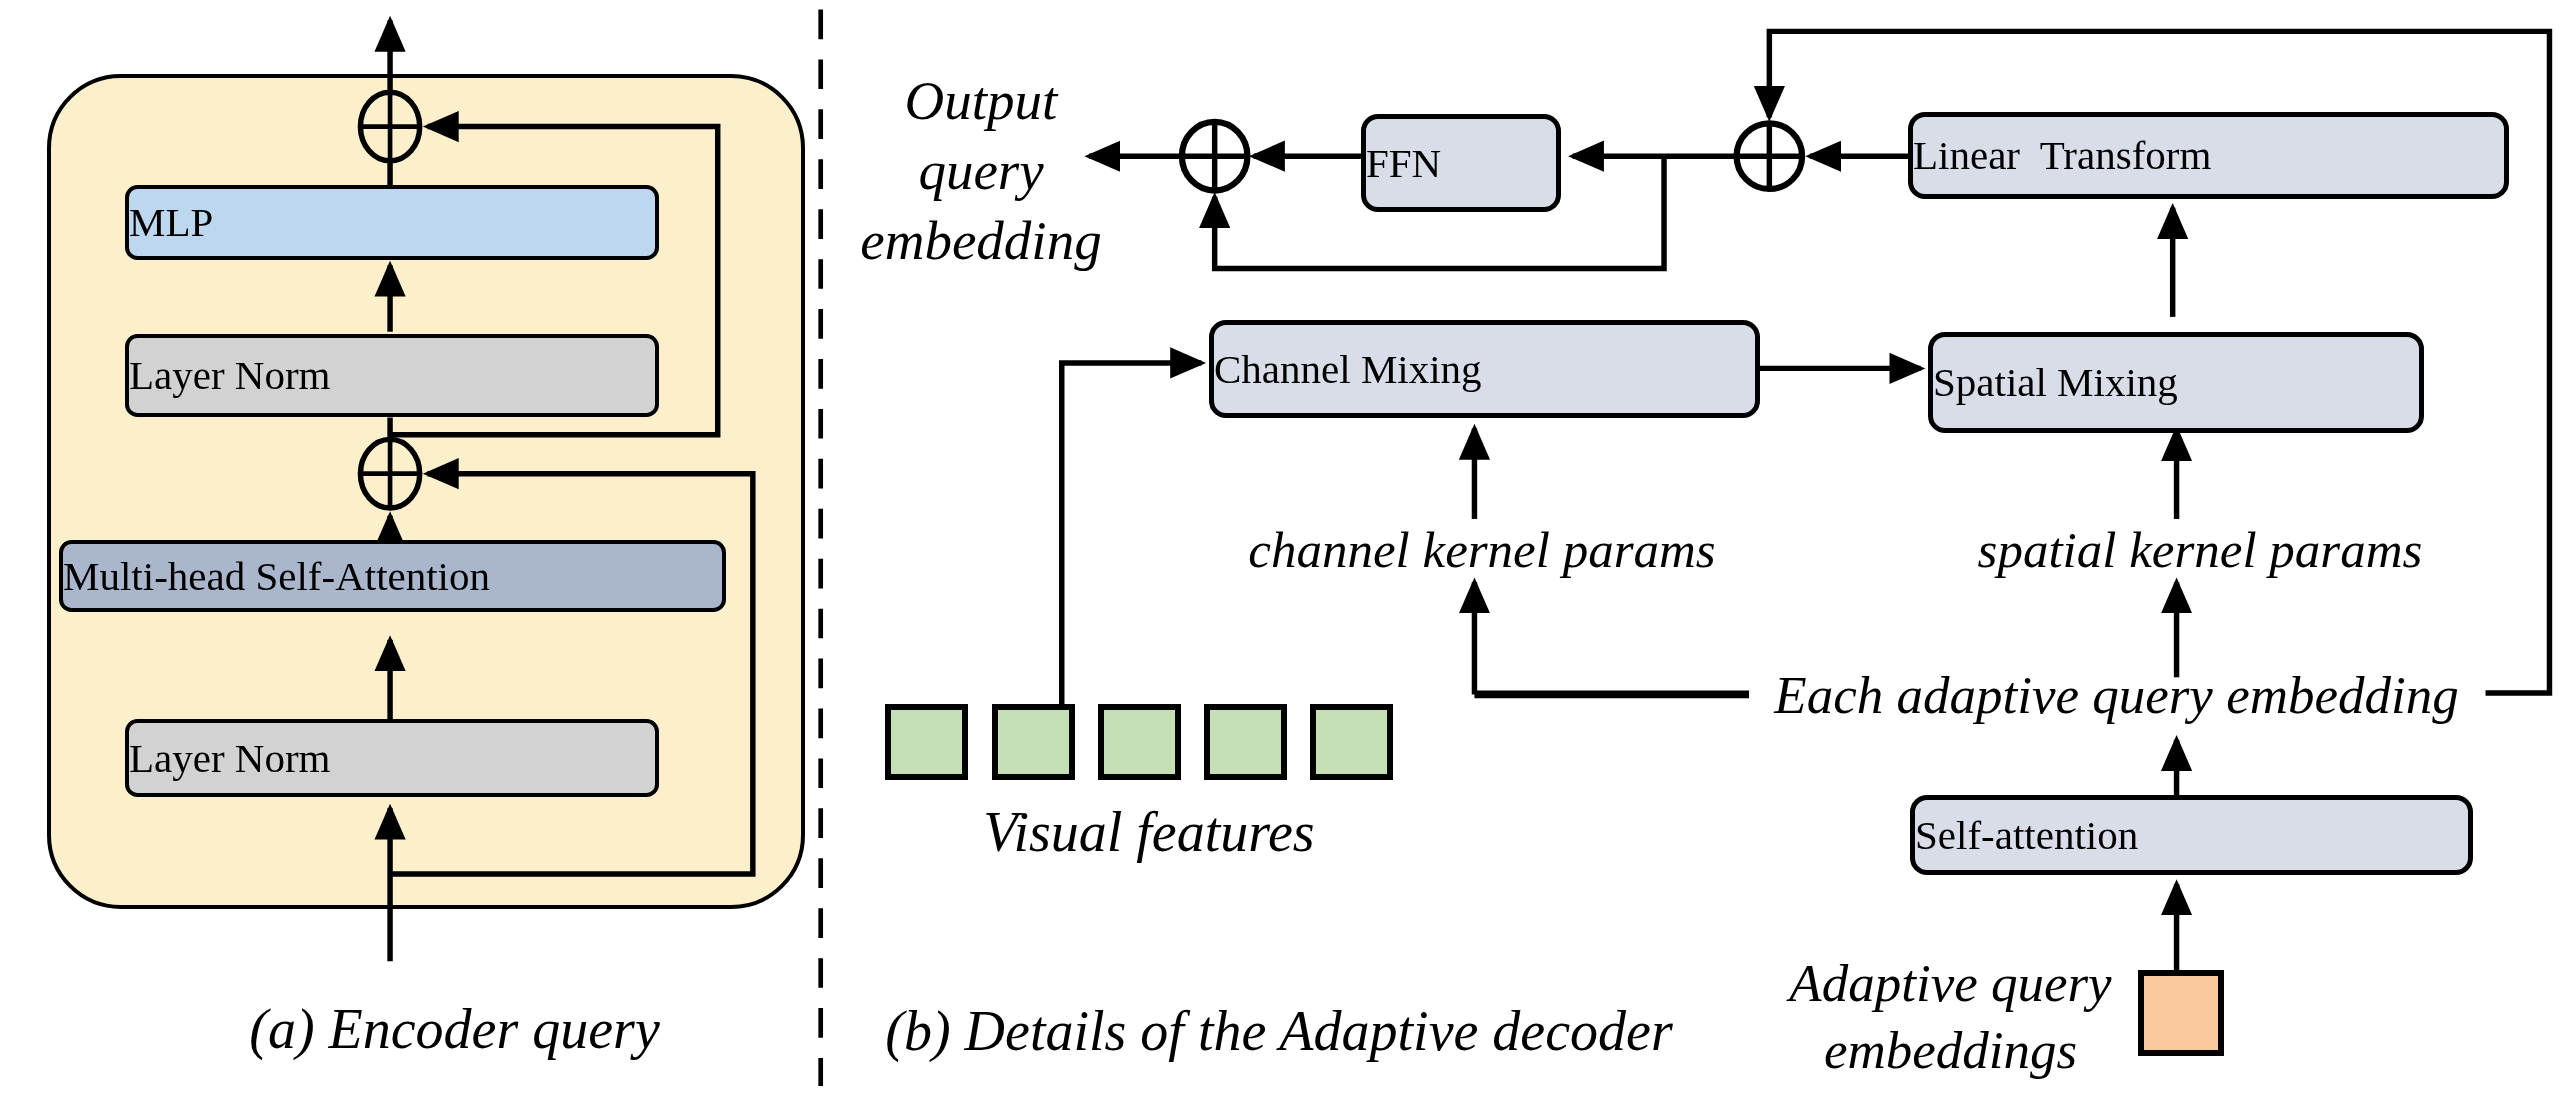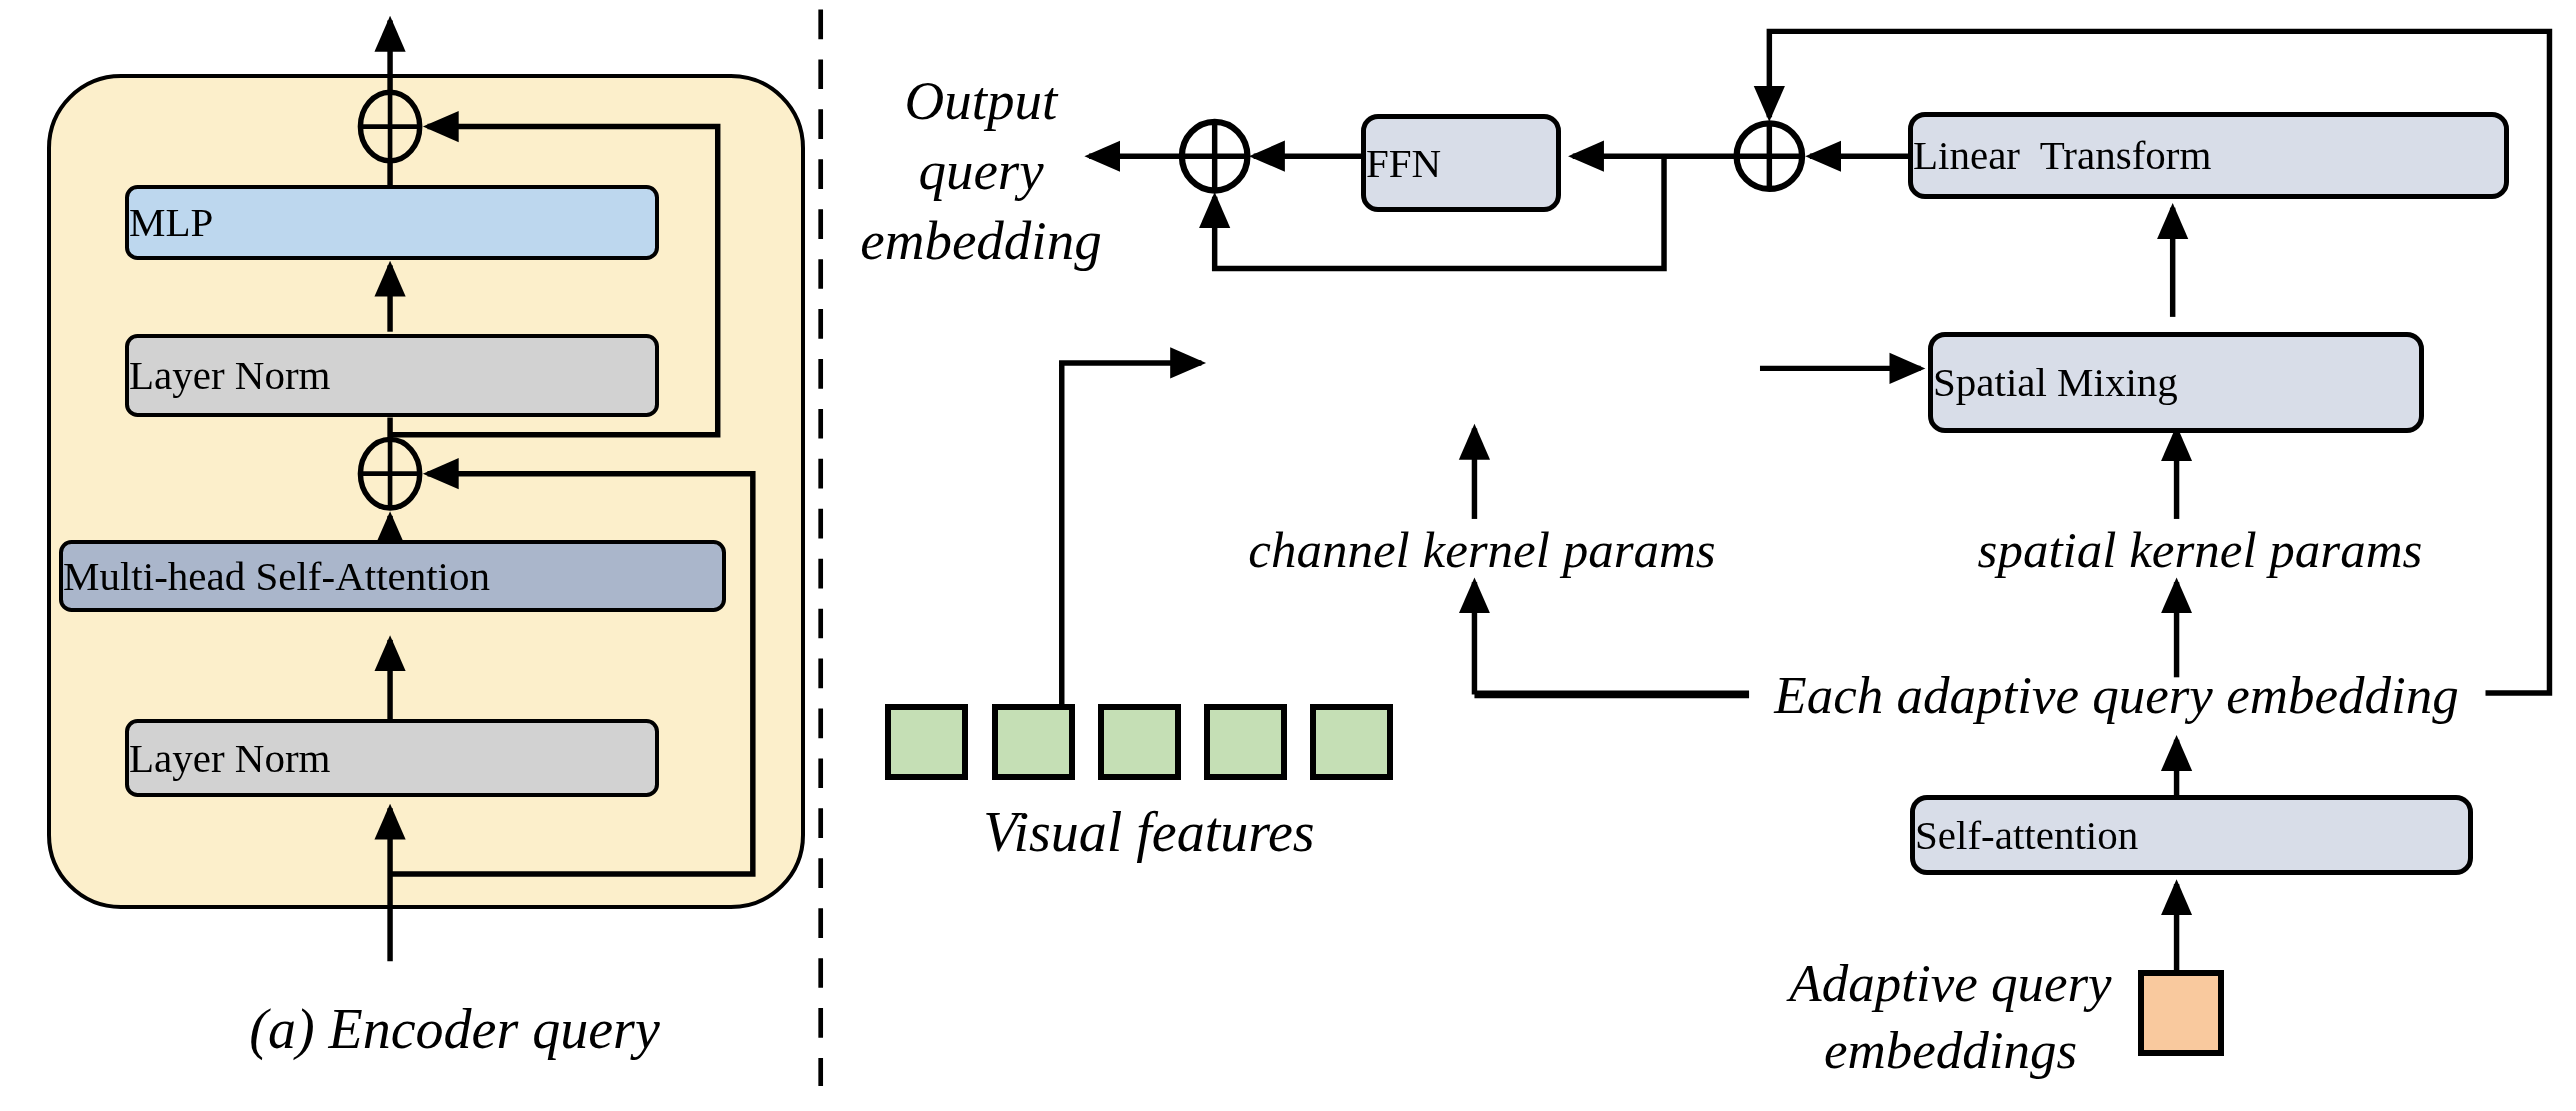--- a/index.html
+++ b/index.html
@@ -137,20 +137,23 @@
   <div class="box enc-box" style="left:125px; top:719px; width:534px; height:78px; background:#D2D2D2;">
     <span>Layer Norm</span>
   </div>
 
   <div class="box" style="left:1361px; top:114px; width:200px; height:98px; background:#D8DDE8;">
     <span>FFN</span>
   </div>
   <div class="box" style="left:1908px; top:112px; width:601px; height:87px; background:#D8DDE8;">
     <span>Linear  Transform</span>
   </div>
+  <div class="box" style="left:1209px; top:320px; width:551px; height:98px; background:#D8DDE8;">
+    <span>Channel Mixing</span>
+  </div>
   <div class="box" style="left:1928px; top:332px; width:496px; height:101px; background:#D8DDE8;">
     <span>Spatial Mixing</span>
   </div>
   <div class="box" style="left:1910px; top:795px; width:563px; height:80px; background:#D8DDE8;">
     <span>Self-attention</span>
   </div>
 
   <div class="sq" style="left:885px;"></div>
   <div class="sq" style="left:992px;"></div>
   <div class="sq" style="left:1098px;"></div>
@@ -169,15 +172,16 @@
 
   <div class="lbl" style="left:1746px; top:665px; width:741px; font-size:53px;">Each adaptive query embedding</div>
 
   <div class="lbl" style="left:960px; top:800px; width:378px; font-size:56px;">Visual features</div>
 
   <div class="lbl" style="left:1771px; top:950px; width:359px; font-size:53px; line-height:67px;">Adaptive query
 embeddings</div>
 
   <div class="lbl" style="left:234px; top:997px; width:441px; font-size:56px;">(a) Encoder query</div>
 
+  <div class="lbl" style="left:854px; top:999px; width:850px; font-size:56px;">(b) Details of the Adaptive decoder</div>
 
 </div>
 
 
 </body></html>

